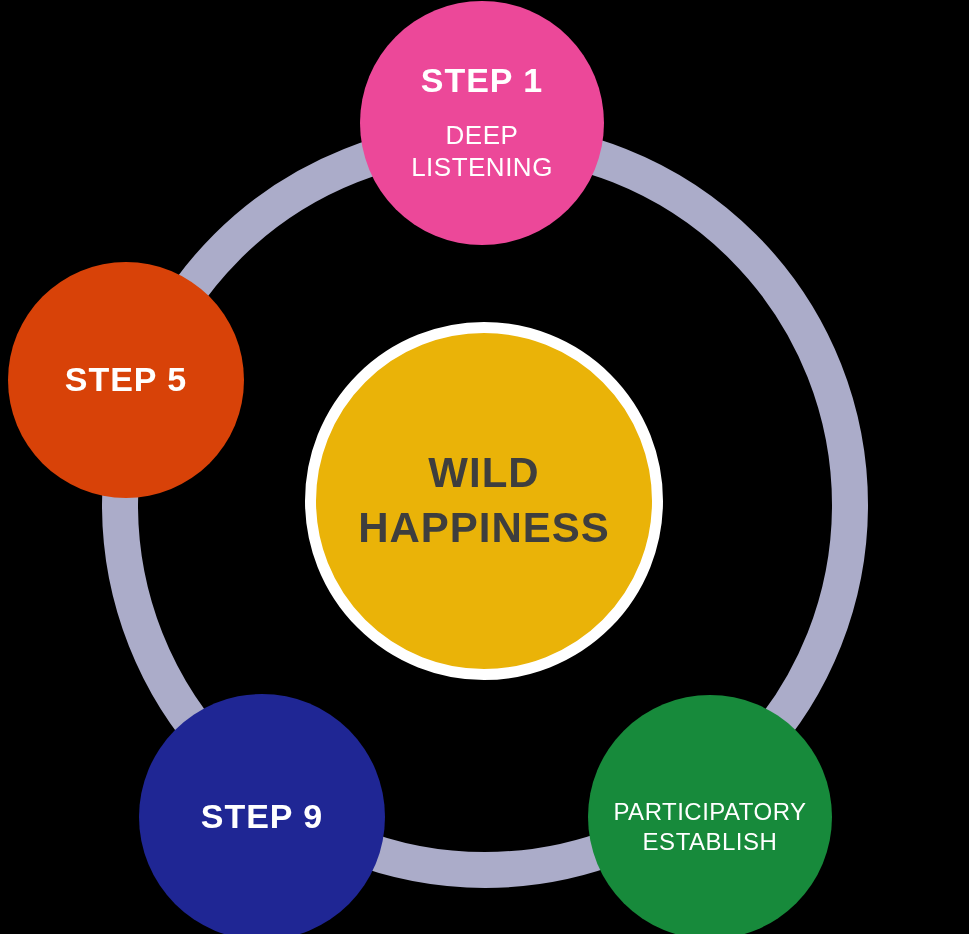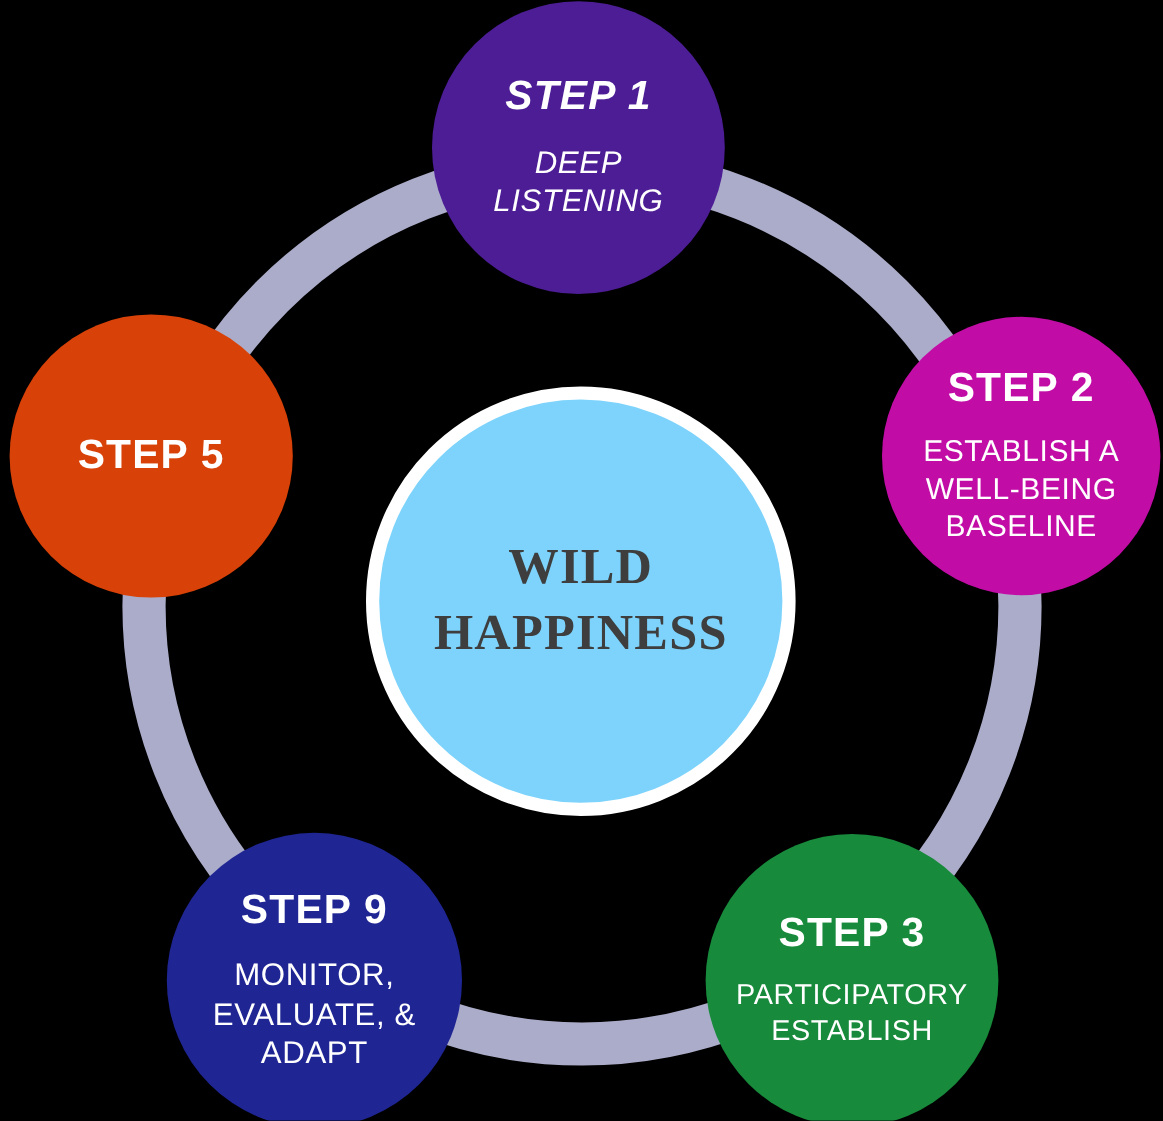--- a/index.html
+++ b/index.html
@@ -81,48 +81,38 @@
     color: #3E3E3E;
   }
 </style>
 </head>
 <body>
 
 <div class="canvas">
 
   <div class="ring" style="border-color: rgb(171, 172, 201);"></div>
 
-  <div class="step-circle pos-step1" style="background-color: #4c1d95; font-style: italic;">
+  <div class="step-circle pos-step1" style="background-color: #ec4899;">
     <div class="step-title">STEP 1</div>
     <div class="step-subtitle">DEEP
 LISTENING</div>
   </div>
 
-  <div class="step-circle pos-step2" style="background-color: rgb(194, 12, 166);">
-    <div class="step-title">STEP 2</div>
-    <div class="step-subtitle">ESTABLISH A
-WELL-BEING
-BASELINE</div>
-  </div>
 
   <div class="step-circle pos-step3" style="background-color: rgb(23, 138, 59);">
-    <div class="step-title">STEP 3</div>
     <div class="step-subtitle">PARTICIPATORY
 ESTABLISH</div>
   </div>
 
   <div class="step-circle pos-step4" style="background-color: rgb(31, 38, 148);">
     <div class="step-title">STEP 9</div>
-    <div class="step-subtitle">MONITOR,
-EVALUATE, &amp;
-ADAPT</div>
   </div>
 
   <div class="step-circle pos-step5" style="background-color: rgb(216, 66, 8);">
     <div class="step-title">STEP 5</div>
   </div>
 
-  <div class="hub" style="background-color: #7dd3fc; font-family: Liberation Serif, serif;">
+  <div class="hub" style="background-color: #eab308;">
     <div class="hub-label" style="color: rgb(62, 62, 62);">WILD
 HAPPINESS</div>
   </div>
 
 </div>
 
 </body></html>

